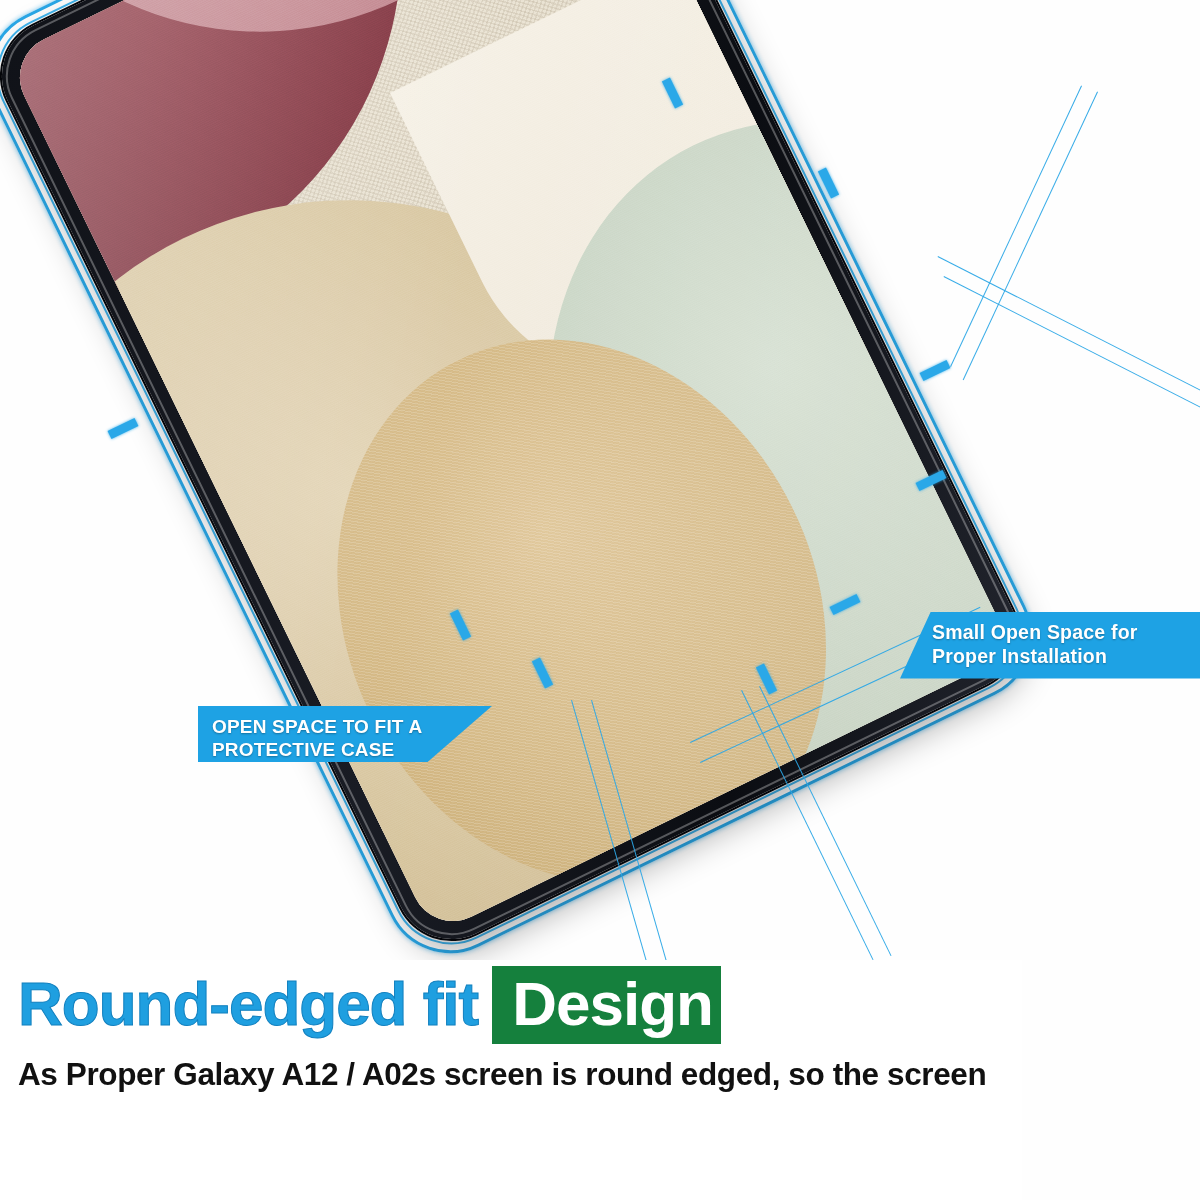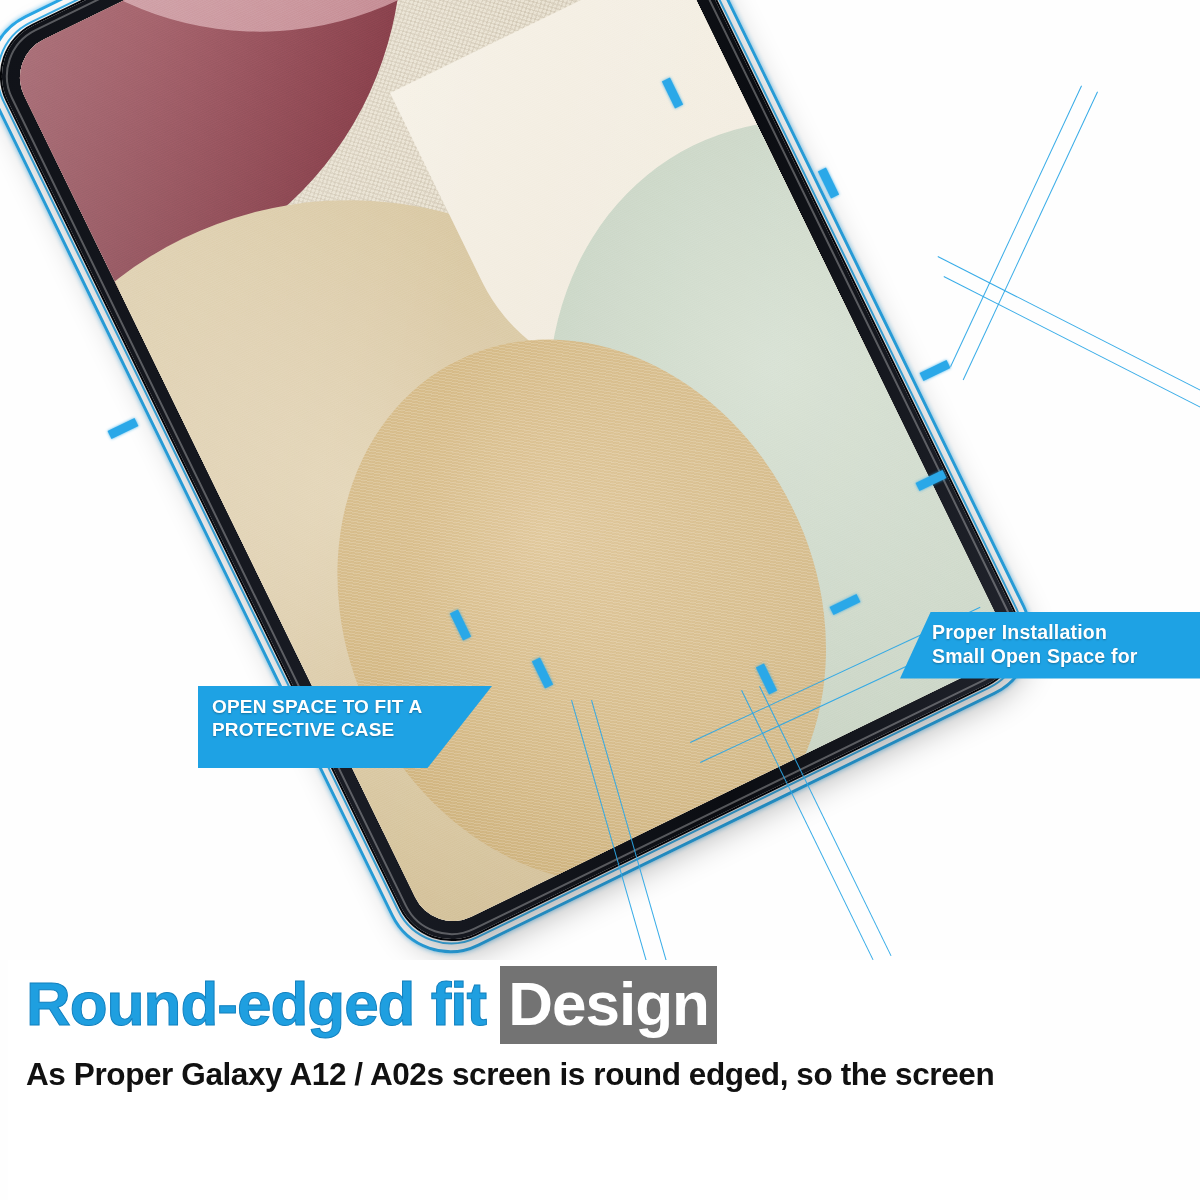--- a/index.html
+++ b/index.html
@@ -142,55 +142,55 @@
   .callout {
     position:absolute;
     background: #1ea2e4;
     color: #ffffff;
     font-weight: bold;
     line-height: 1.22;
     letter-spacing: .2px;
     text-shadow: 0 1px 2px rgba(0,0,0,.30);
   }
   .callout-left {
-    left: 198px; top: 686px;
-    width: 268px; padding: 9px 12px 27px 14px;
+    left: 198px; top: 706px;
+    width: 268px; padding: 9px 12px 1px 14px;
     font-size: 19px;
     clip-path: polygon(0 0, 100% 0, 78% 100%, 0 100%);
   }
   .callout-right {
     left: 900px; top: 612px;
     width: 262px; padding: 9px 12px 10px 32px;
     font-size: 19.5px;
     clip-path: polygon(10% 0, 100% 0, 100% 100%, 0 100%);
   }
   .callout-right .c-line { text-align: left; }
 
   
   .bottom-block {
     position:absolute;
-    left: 8px; top: 960px; width: 1022px; height: 240px;
+    left: 0; top: 960px; width: 1022px; height: 240px;
     background: #ffffff;
   }
   .headline {
     position:absolute; left: 18px; top: 6px;
     font-size: 62px; font-weight: bold;
     letter-spacing: -1px;
     white-space: nowrap;
     display: flex; align-items: baseline;
   }
   .headline .hl-main {
     color: #1f9fe0;
     -webkit-text-stroke: 1px #1280bf;
     padding-right: 14px;
   }
   .headline .hl-hi {
     color: #ffffff;
-    background: #737373;
-    padding: 2px 8px 5px 8px;
+    background: #15803d;
+    padding: 2px 8px 5px 20px;
   }
   .body-line {
     position:absolute; left: 18px;
     color: #111111;
     font-size: 31.5px;
     font-weight: bold;
     white-space: nowrap;
     letter-spacing: -0.4px;
   }
   .body-line.l1 { top: 96px; }
@@ -248,22 +248,22 @@
   <div class="guide" style="left:700px; top:762px; width:320px; transform:rotate(-25deg);"></div>
   <div class="guide" style="left:572px; top:700px; width:330px; transform:rotate(74deg);"></div>
   <div class="guide" style="left:592px; top:700px; width:330px; transform:rotate(74deg);"></div>
 
   <div class="callout callout-left">
     <div class="c-line">OPEN SPACE TO FIT A</div>
     <div class="c-line">PROTECTIVE CASE</div>
   </div>
 
   <div class="callout callout-right">
+    <div class="c-line">Small Open Space for</div>
     <div class="c-line">Proper Installation</div>
-    <div class="c-line">Small Open Space for</div>
   </div>
 
   <div class="bottom-block">
     <div class="headline">
       <span class="hl-main">Round-edged fit</span>
         <span class="hl-hi">Design</span>
     </div>
     <div class="body-line l1">As Proper Galaxy A12 / A02s screen is round edged, so the screen</div>
   </div>
 

